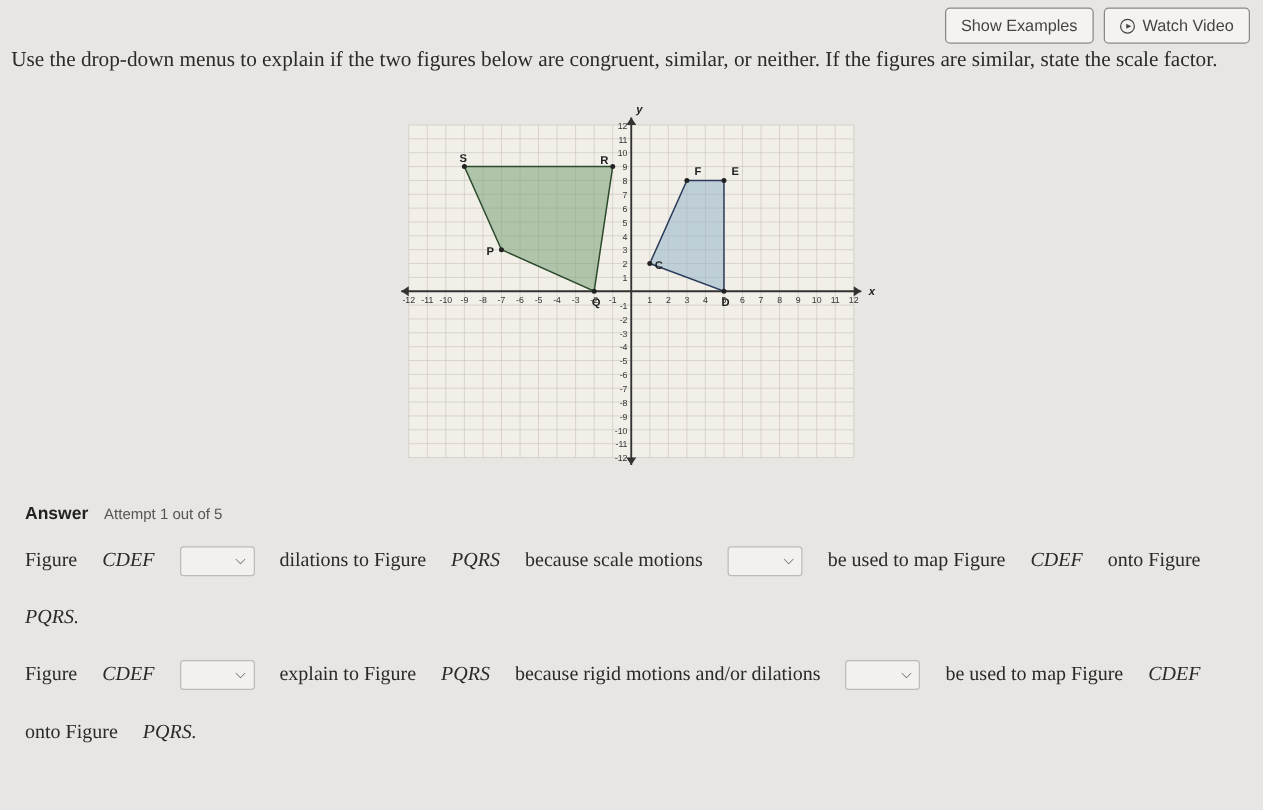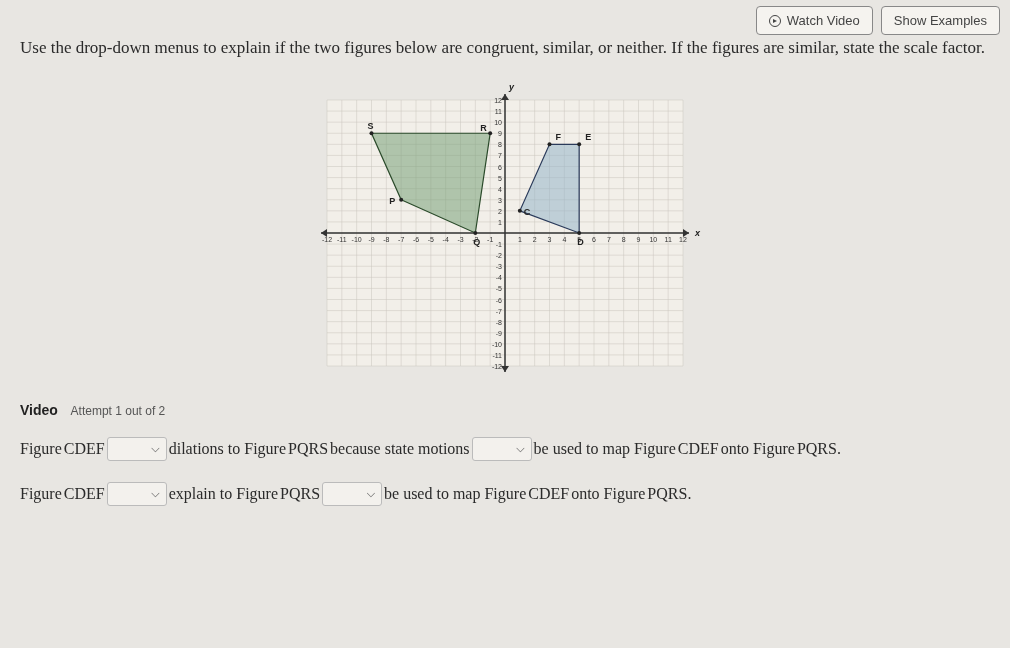--- a/index.html
+++ b/index.html
@@ -41,21 +41,21 @@
     justify-content: center;
   }
   .play-icon::after {
     content: '';
     border-left: 4px solid #444;
     border-top: 2.5px solid transparent;
     border-bottom: 2.5px solid transparent;
     margin-left: 1px;
   }
   .question {
-    padding: 36px 20px 8px 20px;
+    padding: 36px 20px 8px 9px;
     font-size: 17px;
     line-height: 1.4;
   }
   .chart-wrap {
     display: flex;
     justify-content: center;
     padding: 10px 0 0 0;
   }
   svg.chart { background: transparent; }
   .grid-bg { fill: #f2efe9; }
@@ -77,50 +77,50 @@
     margin-bottom: 18px;
   }
   .answer-header b { font-size: 14px; color: #222; margin-right: 10px;}
   .ans-line {
     font-size: 16px;
     line-height: 1.6;
     margin-bottom: 20px;
     display: flex;
     flex-wrap: wrap;
     align-items: center;
-    gap: 2px;
+    gap: 20px;
   }
   .dd {
     display: inline-flex;
     align-items: center;
     justify-content: flex-end;
     min-width: 60px;
     height: 24px;
     border: 1px solid #bbb;
     background: #f3f1ed;
     border-radius: 3px;
     padding: 0 6px;
     font-size: 11px;
     color: #666;
     cursor: pointer;
     font-family: Arial, sans-serif;
   }
   .dd::after { content: '⌵'; font-size: 11px; margin-left: 4px;}
-  .ital { }
+  .ital { font-style: italic; }
 </style>
 </head>
 <body>
 
 <div class="top-buttons">
   <div class="pill-btn">
+    <span>Show Examples</span>
+  </div>
+  <div class="pill-btn">
     <span class="play-icon"></span>
     <span>Watch Video</span>
-  </div>
-  <div class="pill-btn">
-    <span>Show Examples</span>
   </div>
 </div>
 
 <div class="question">Use the drop-down menus to explain if the two figures below are congruent, similar, or neither. If the figures are similar, state the scale factor.</div>
 
 <div class="chart-wrap">
   <svg class="chart" width="400" height="310" viewBox="0 0 400 310">
       <rect class="grid-bg" x="22" y="22" width="356" height="266"></rect>
       <line class="grid-line" x1="22" y1="22" x2="22" y2="288"></line>
       <line class="grid-line" x1="36.83333333333333" y1="22" x2="36.83333333333333" y2="288"></line>
@@ -244,43 +244,44 @@
       <text class="pt-lbl" x="272.1666666666667" y="167">D</text>
       <circle cx="274.1666666666667" cy="66.33333333333331" r="2" fill="#222"></circle>
       <text class="pt-lbl" x="280.1666666666667" y="62.333333333333314">E</text>
       <circle cx="244.5" cy="66.33333333333331" r="2" fill="#222"></circle>
       <text class="pt-lbl" x="250.5" y="62.333333333333314">F</text>
     </svg>
 </div>
 
 <div class="answer-section">
   <div class="answer-header">
-    <b>Video</b>
-    <span>Attempt 1 out of 2</span>
+    <b>Answer</b>
+    <span>Attempt 1 out of 5</span>
   </div>
 
   <div class="ans-line">
     <span>Figure </span>
     <span class="ital">CDEF</span>
     <span class="dd"></span>
     <span> dilations to Figure </span>
     <span class="ital">PQRS</span>
-    <span> because state motions </span>
+    <span> because scale motions </span>
     <span class="dd"></span>
     <span> be used to map Figure </span>
     <span class="ital">CDEF</span>
     <span> onto Figure </span>
     <span class="ital">PQRS.</span>
   </div>
 
   <div class="ans-line">
     <span>Figure </span>
     <span class="ital">CDEF</span>
     <span class="dd"></span>
     <span> explain to Figure </span>
     <span class="ital">PQRS</span>
+    <span> because rigid motions and/or dilations </span>
     <span class="dd"></span>
     <span> be used to map Figure </span>
     <span class="ital">CDEF</span>
     <span> onto Figure </span>
     <span class="ital">PQRS.</span>
   </div>
 </div>
 
 </body></html>

